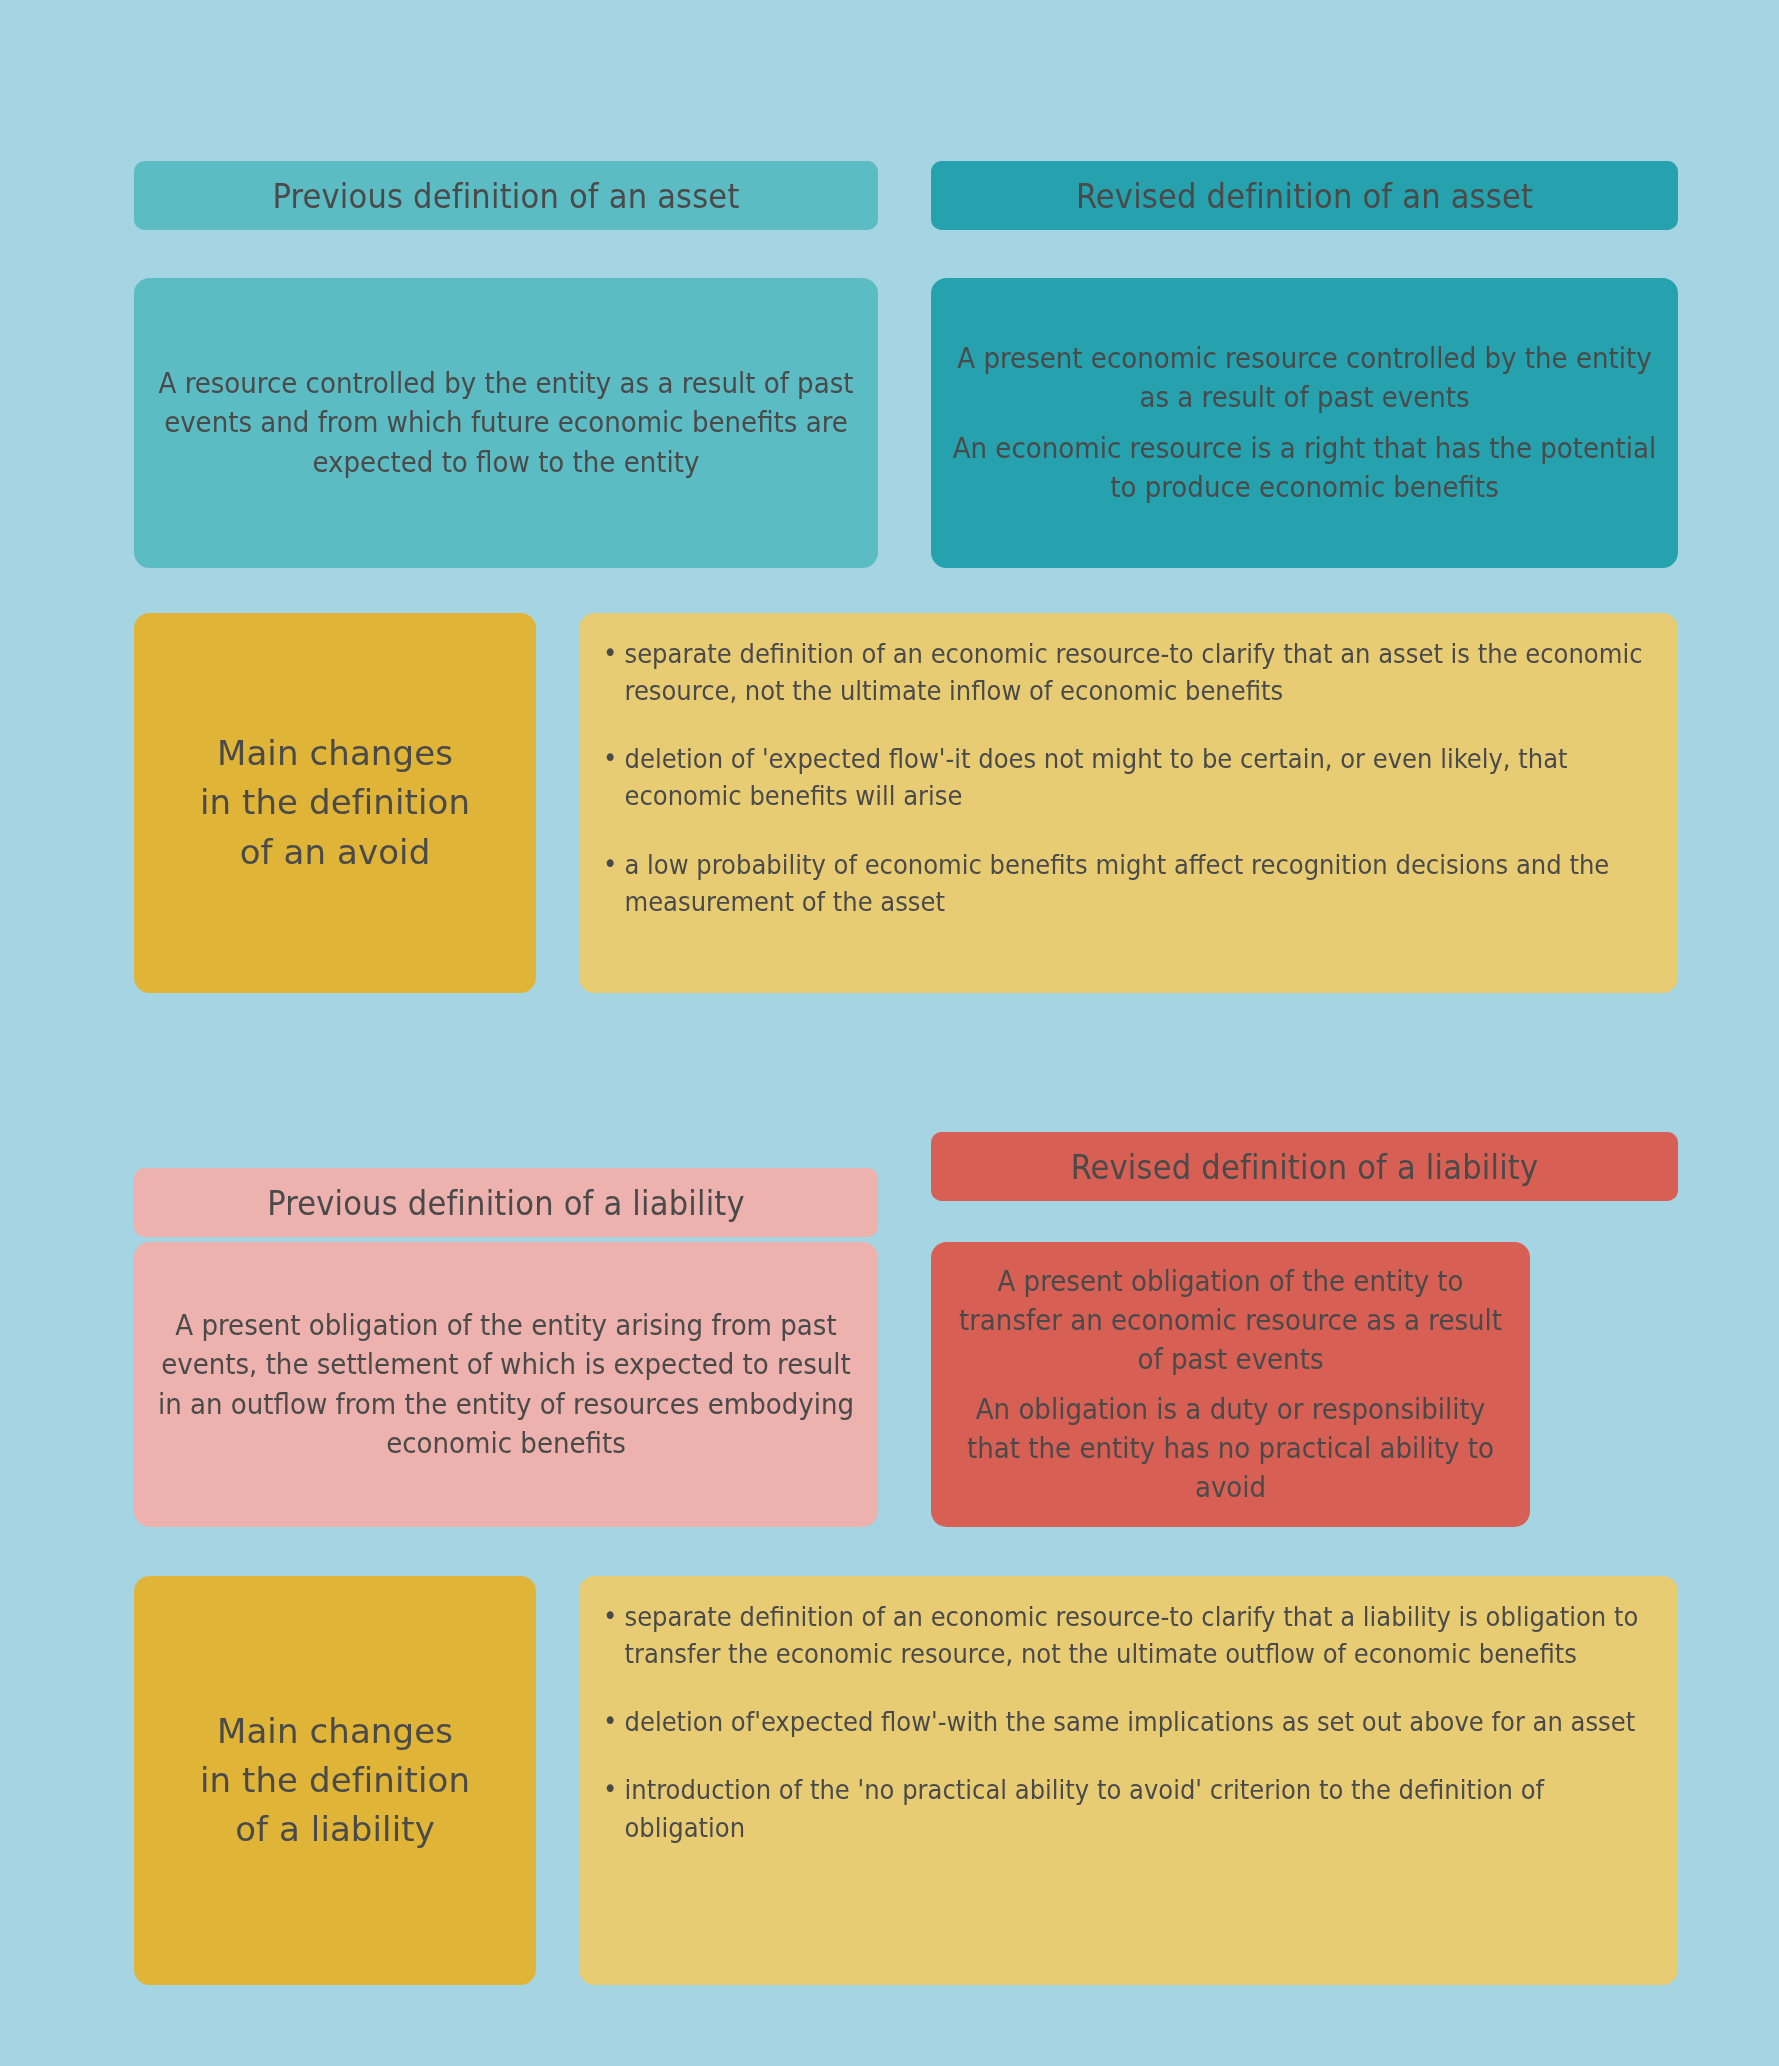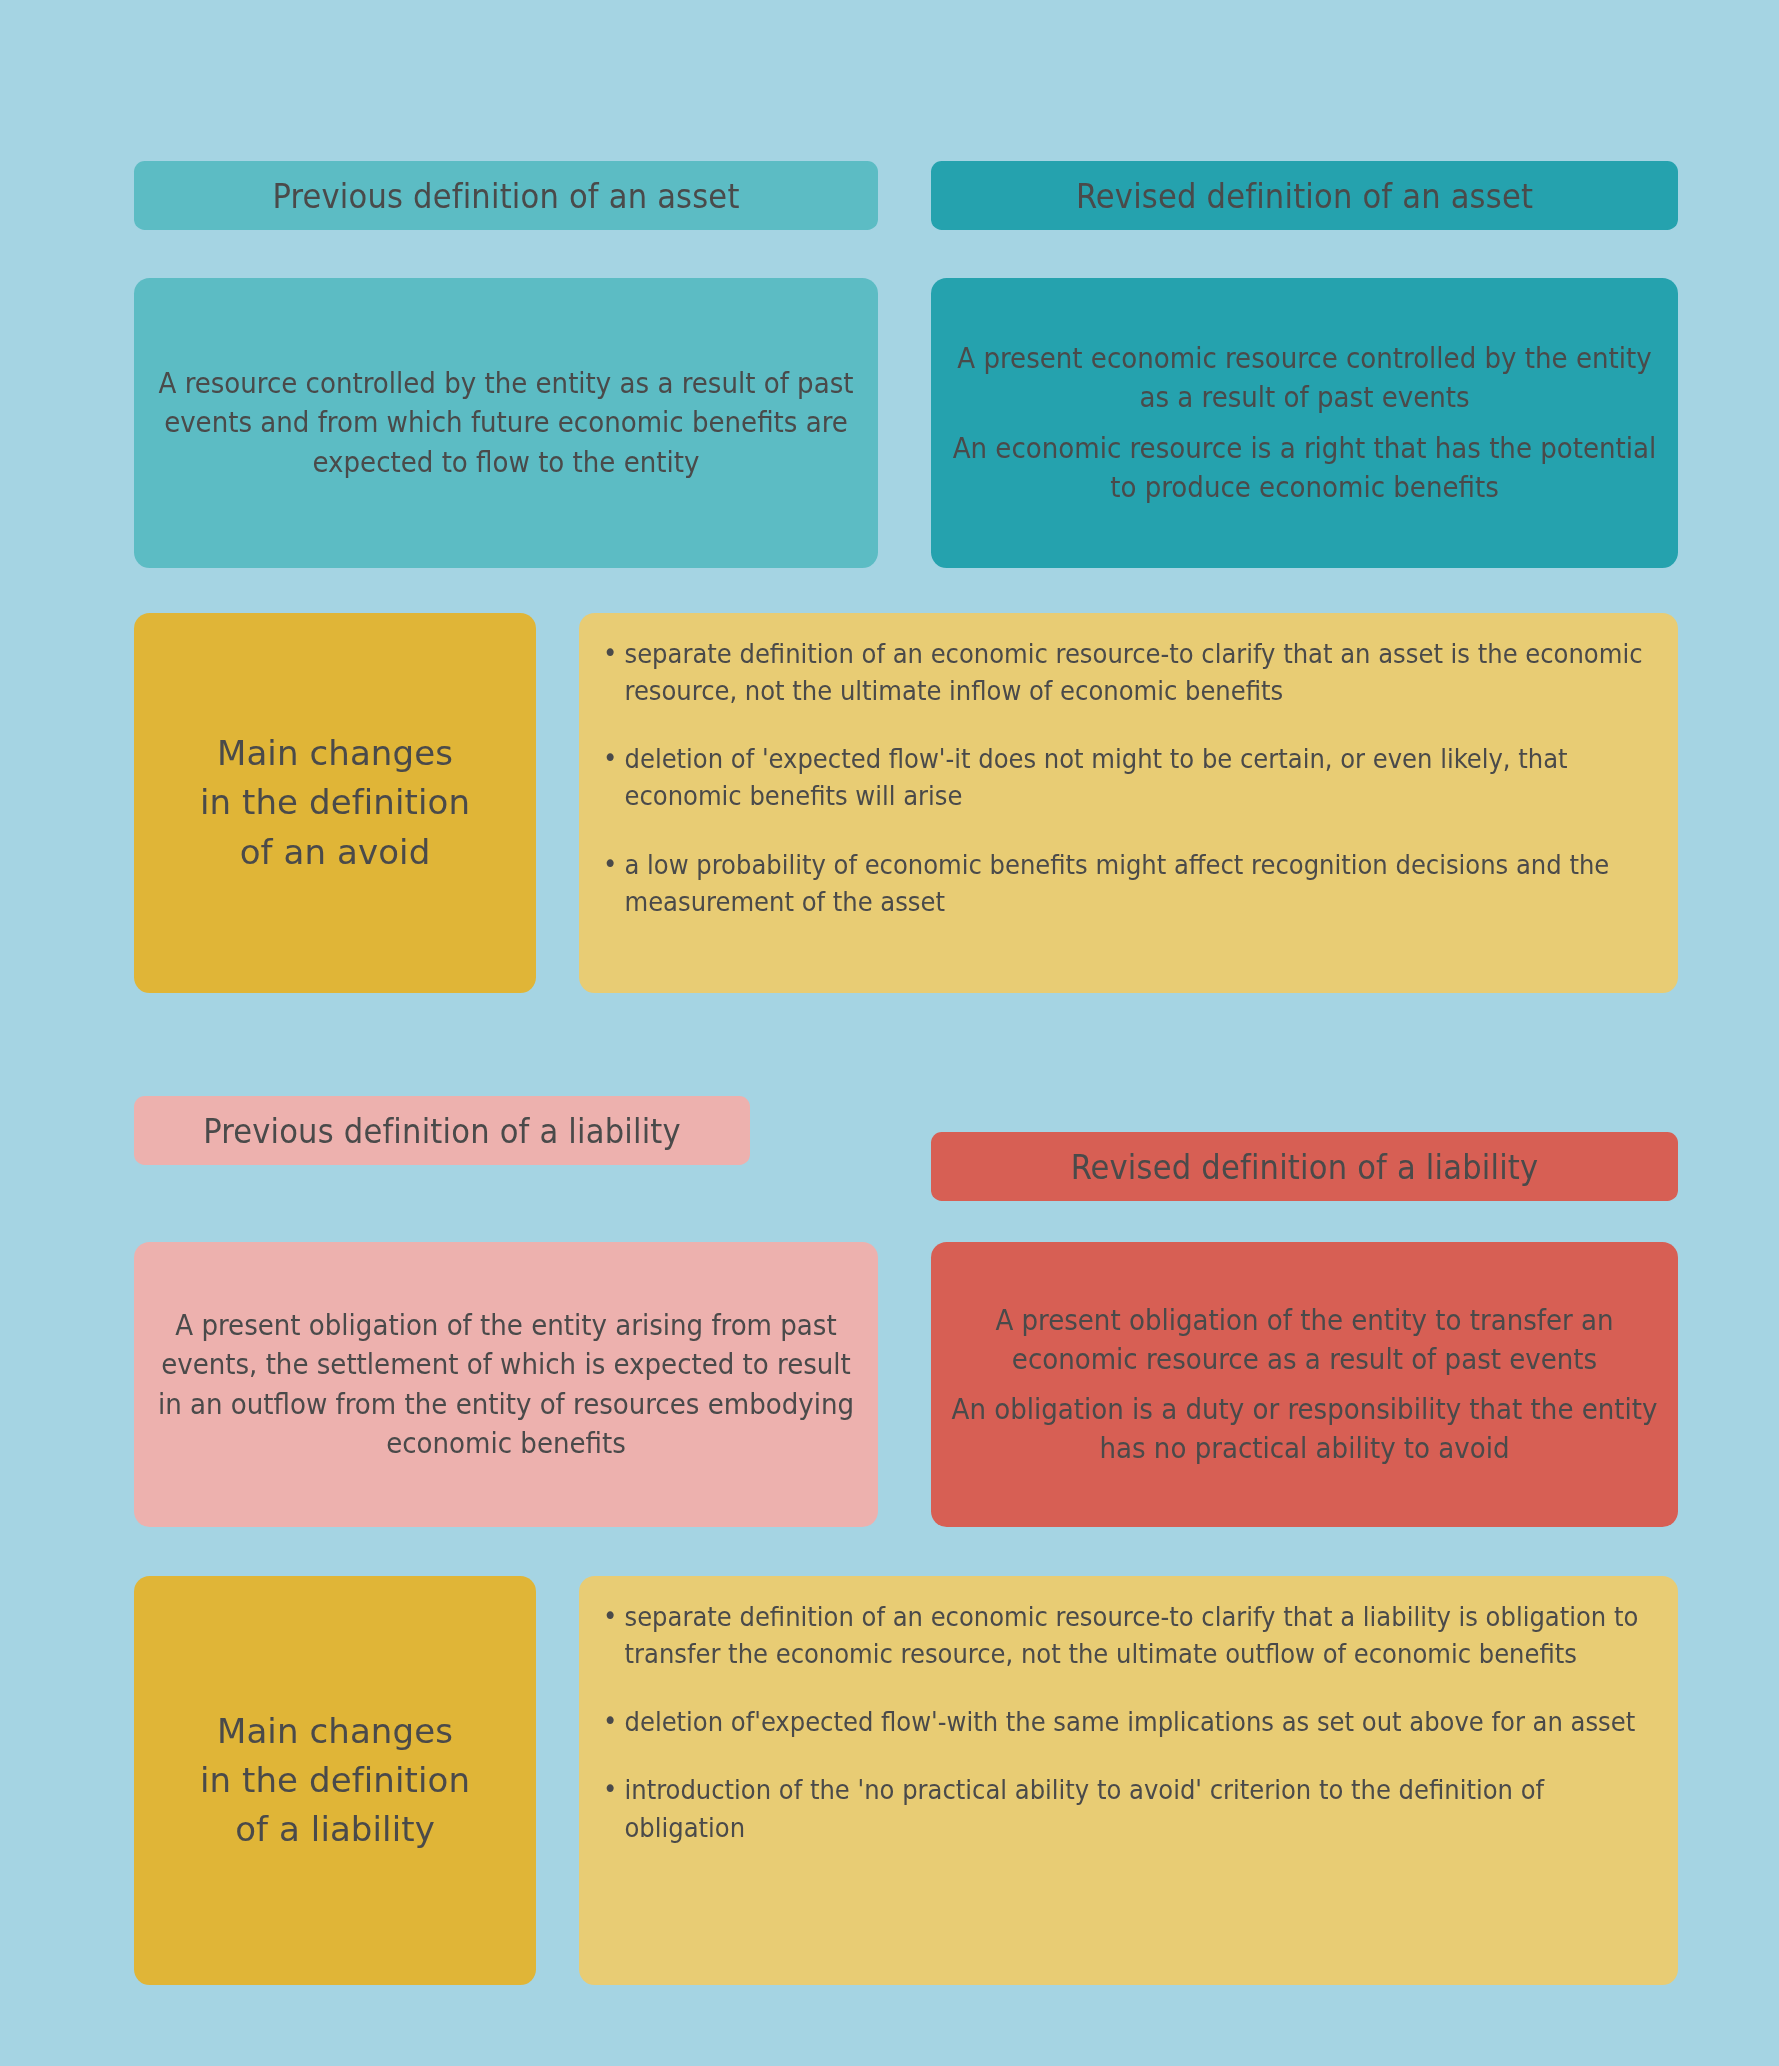--- a/index.html
+++ b/index.html
@@ -26,38 +26,38 @@
 
   
   .hdr{
     height:69px;
     border-radius:10.7px;
     font-size:34px;
     letter-spacing:0.2px;
   }
   .hdr-prev-asset{left:134px;top:161px;width:744px;background:#5cbcc4;}
   .hdr-rev-asset {left:931px;top:161px;width:747px;background:#25a2ae;}
-  .hdr-prev-liab {left:134px;top:1096px;width:616px;background:#edb1ae;}
+  .hdr-prev-liab {left:134px;top:1168px;width:744px;background:#edb1ae;}
   .hdr-rev-liab  {left:931px;top:1132px;width:747px;background:#d75f54;}
 
   
   .defbox{
     border-radius:15.7px;
     flex-direction:column;
     padding:11.6px 19px;
     font-size:29px;
     line-height:1.35;
   }
   .defbox p{margin:0;}
   .defbox p + p{margin-top:11px;}
 
   .def-prev-asset{left:134px;top:278px;width:744px;height:290px;background:#5cbcc4;}
   .def-rev-asset {left:931px;top:278px;width:747px;height:290px;background:#25a2ae;}
   .def-prev-liab {left:134px;top:1242px;width:744px;height:285px;background:#edb1ae;}
-  .def-rev-liab  {left:931px;top:1242px;width:747px;height:285px;background:#d75f54;}
+  .def-rev-liab  {left:931px;top:1242px;width:599px;height:285px;background:#d75f54;}
 
   
   .mainchanges{
     border-radius:15.7px;
     background:#e0b537;
     font-family:"DejaVu Sans","Liberation Sans",sans-serif;
     font-size:34px;
     line-height:1.45;
     flex-direction:column;
     letter-spacing:0.1px;

